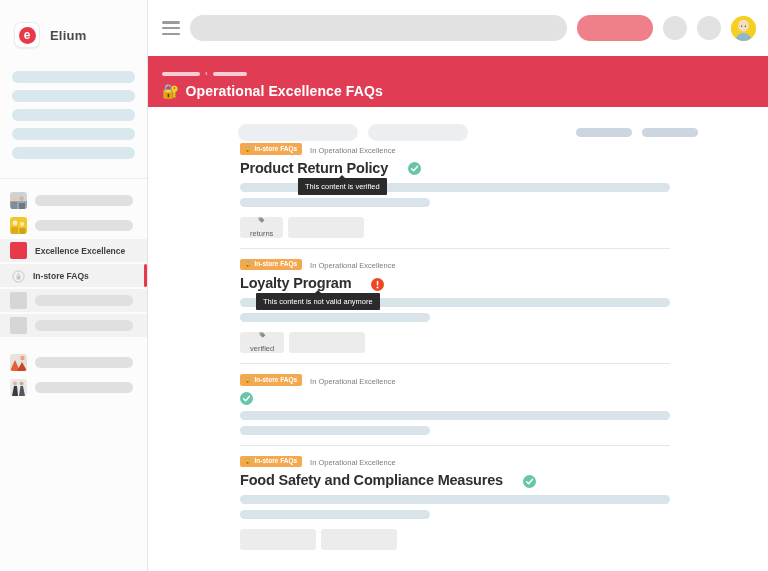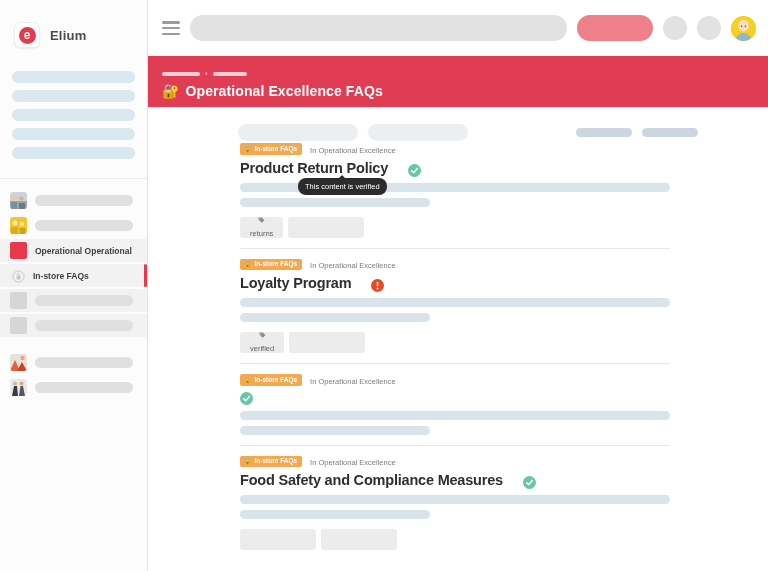--- a/index.html
+++ b/index.html
@@ -101,39 +101,39 @@
   .card { padding: 0 0 0 92px; position: relative; }
   .card-inner { padding-right: 70px; padding-bottom: 10px; }
   .card-meta { display: flex; align-items: flex-end; gap: 8px; margin-bottom: 5px; }
   .badge-space {
     background: #f4a84f; color: #ffffff; font-size: 6.5px; font-weight: bold;
     padding: 2.5px 5px 2.5px 4px; border-radius: 2px;
     display: inline-flex; align-items: center; gap: 3px; line-height: 1;
   }
   .badge-lock { font-size: 6px; opacity: .95; }
   .meta-text { font-size: 7.5px; color: #7d7d7d; }
-  .card-title-row { display: flex; align-items: flex-end; gap: 20px; margin-bottom: 7px; position: relative; }
+  .card-title-row { display: flex; align-items: center; gap: 20px; margin-bottom: 7px; position: relative; }
   .card-title { font-size: 14.5px; font-weight: bold; color: #2f2f2f; letter-spacing: -.2px; }
   .status-ico { width: 13px; height: 13px; flex: 0 0 13px; position: relative; }
   .body-ph { height: 9px; border-radius: 5px; background: #d9e3ea; margin-bottom: 6px; }
   .body-ph.long { width: 430px; }
   .body-ph.short { width: 190px; }
   .tag-row { display: flex; gap: 5px; margin-top: 10px; }
   .tag-chip {
     height: 21px; border-radius: 3px; background: #ececec;
     display: flex; align-items: center; gap: 5px; padding: 0 10px;
     font-size: 7.5px; color: #5e5e5e; flex-direction: column;
   }
   .tag-chip.blank { width: 76px; }
   .card-div { height: 1px; background: #e6e6e6; margin: 10px 0 0 0; width: 430px; }
 
   .tooltip {
     position: absolute; z-index: 30;
     background: #2b2b2b; color: #fff;
-    font-size: 7.5px; padding: 4px 7px; border-radius: 8px;
+    font-size: 7.5px; padding: 4px 7px; border-radius: 1px;
     white-space: nowrap; line-height: 1.2;
   }
   .tooltip::before {
     content: ""; position: absolute; top: -3px; left: 50%; margin-left: -3px;
     border-left: 3.5px solid transparent; border-right: 3.5px solid transparent;
     border-bottom: 3.5px solid #2b2b2b;
   }
 </style>
 </head>
 <body>
@@ -183,21 +183,21 @@
             <circle cx="12" cy="7" r="2.2" fill="#ffe9a0"></circle>
             <rect x="1" y="10" width="7" height="7" fill="#e0a81e"></rect>
             <rect x="9.5" y="11" width="6" height="6" fill="#caa421"></rect>
           </svg>
         </div>
         <div class="sb-ph-label"></div>
       </div>
 
       <div class="sb-row active-group">
         <div class="sb-square"></div>
-        <div class="sb-label">Operational Operational</div>
+        <div class="sb-label">Excellence Excellence</div>
       </div>
 
       <div class="sb-row active-group">
         <div class="lock-circ">
           <svg width="13" height="13" viewBox="0 0 13 13">
             <circle cx="6.5" cy="6.5" r="5.6" fill="none" stroke="#c6c6c6" stroke-width="1"></circle>
             <rect x="4.6" y="5.6" width="3.8" height="4" rx=".6" fill="#c6c6c6"></rect>
             <path d="M5.4 5.6 V4.5 a1.1 1.1 0 0 1 2.2 0 V5.6" fill="none" stroke="#c6c6c6" stroke-width=".9"></path>
           </svg>
         </div>
@@ -336,20 +336,21 @@
           </div>
           <div class="card-title-row">
             <span class="card-title">Loyalty Program</span>
             <span class="status-ico">
               <svg width="13" height="13" viewBox="0 0 13 13">
                 <circle cx="6.5" cy="6.5" r="6.5" fill="#ec4823"></circle>
                 <rect x="5.8" y="2.8" width="1.5" height="4.6" rx=".7" fill="#fff"></rect>
                 <circle cx="6.5" cy="9.5" r=".95" fill="#fff"></circle>
               </svg>
             </span>
+            <div class="tooltip" style="top:18px; left:16px;">This content is not valid anymore</div>
           </div>
           <div class="body-ph long"></div>
           <div class="body-ph short"></div>
           <div class="tag-row">
             <span class="tag-chip">
               <svg width="9" height="9" viewBox="0 0 12 12">
                 <path d="M1 1 H6.5 L11 5.5 L6.5 10 L1 4.7 Z" fill="#8a8a8a"></path>
                 <circle cx="3.4" cy="3.4" r="1" fill="#ececec"></circle>
               </svg>
               <span>verified</span>

